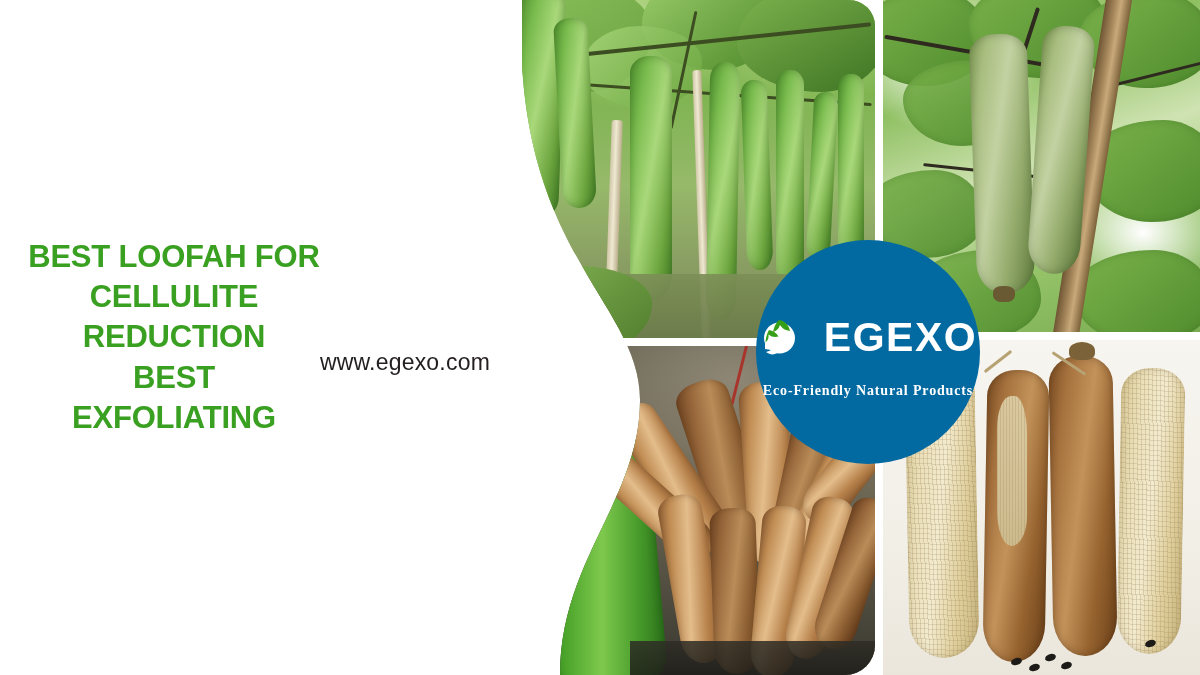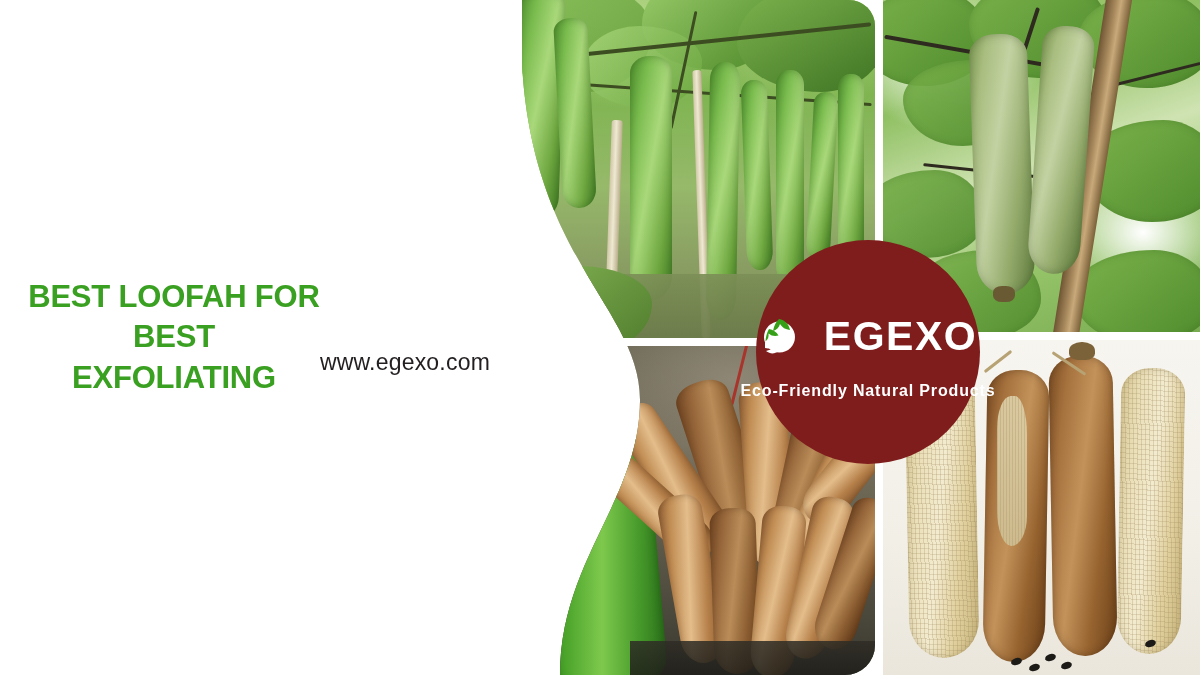--- a/index.html
+++ b/index.html
@@ -167,45 +167,46 @@
   }
   .seed{position:absolute;width:11px;height:7px;border-radius:50%;background:#1d1b18;transform:rotate(-18deg);}
   .stemwire{position:absolute;background:#b7a273;border-radius:2px;}
 
   
   .logo-badge{
     position:absolute;
     left:756px;top:240px;
     width:224px;height:224px;
     border-radius:50%;
-    background:#7f1d1d;
+    background:#0369a1;
     display:flex;flex-direction:column;
     align-items:center;justify-content:center;
   }
   .logo-row{display:flex;align-items:center;gap:9px;margin-top:4px;}
   .logo-mark{width:56px;height:56px;flex:0 0 auto;}
   .logo-word{
     font-size:41px;font-weight:bold;color:#ffffff;
     letter-spacing:1.5px;line-height:1;
     font-family:"Liberation Sans", sans-serif;
   }
   .logo-tagline{
     margin-top:17px;
-    font-size:16px;font-weight:bold;color:#ffffff;
-    letter-spacing:.85px;white-space:nowrap;
+    font-size:14px;font-weight:bold;color:#ffffff;
+    letter-spacing:.85px;white-space:nowrap;font-family:Liberation Serif, serif;
   }
 </style>
 </head>
 <body>
 
 <div class="banner">
 
   <div class="left-panel">
     <h1 class="headline">
       <span class="headline-line">BEST LOOFAH FOR</span>
+      <span class="headline-line">CELLULITE REDUCTION</span>
       <span class="headline-line">BEST EXFOLIATING</span>
     </h1>
     <div class="site-url">www.egexo.com</div>
   </div>
 
   <div class="collage">
     <svg class="collage-mask" viewBox="0 0 700 675" preserveAspectRatio="none" aria-hidden="true">
       <defs>
         <clipPath id="scurve" clipPathUnits="userSpaceOnUse">
           <path d="M 22,0 L 700,0 L 700,675 L 60,675

